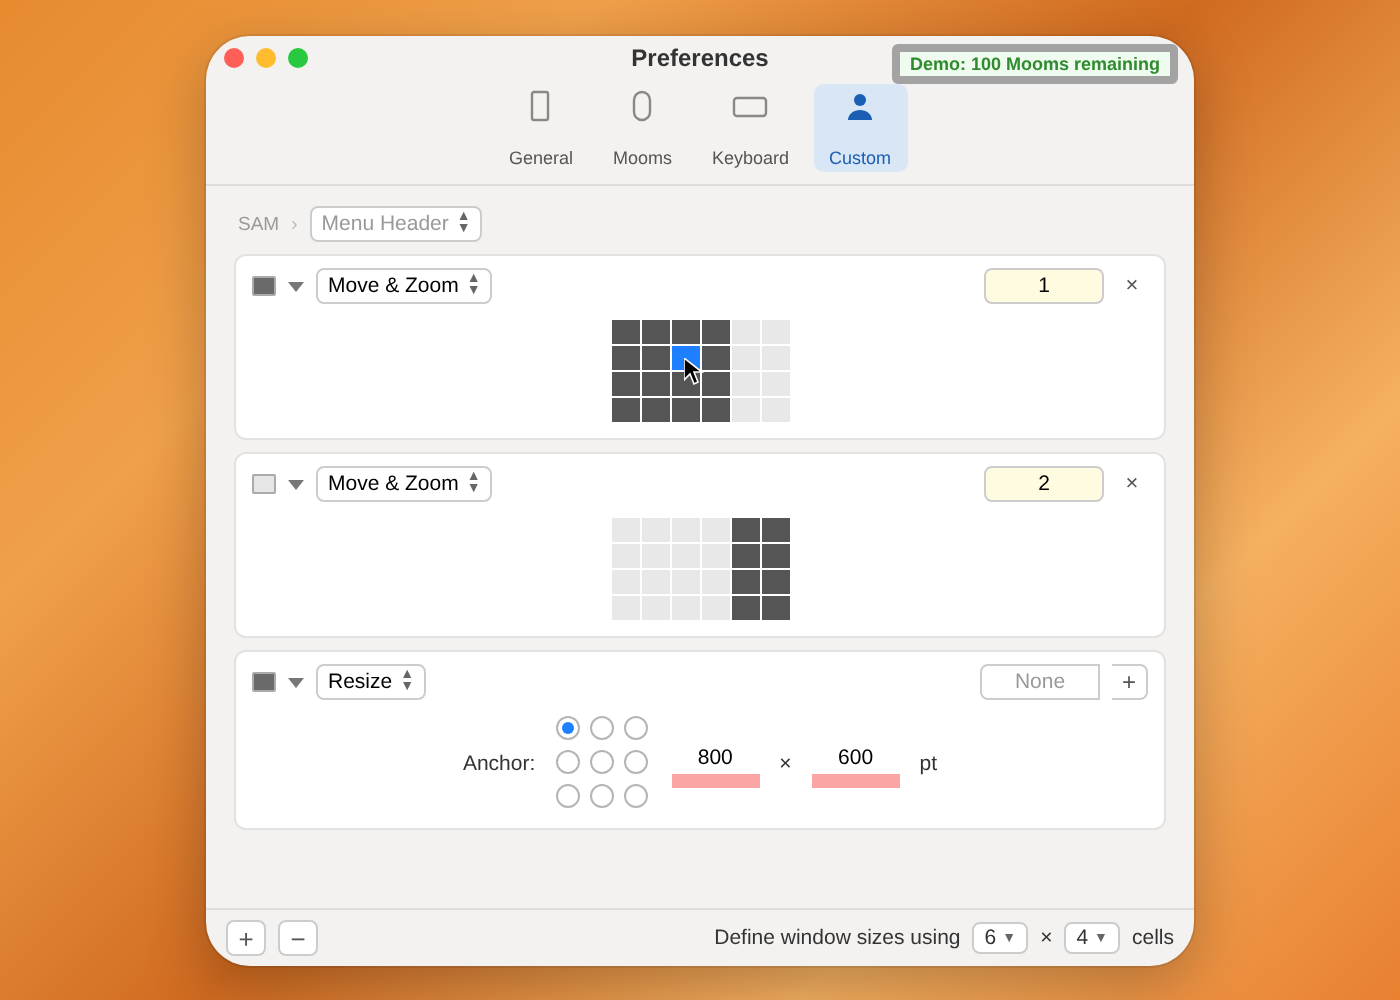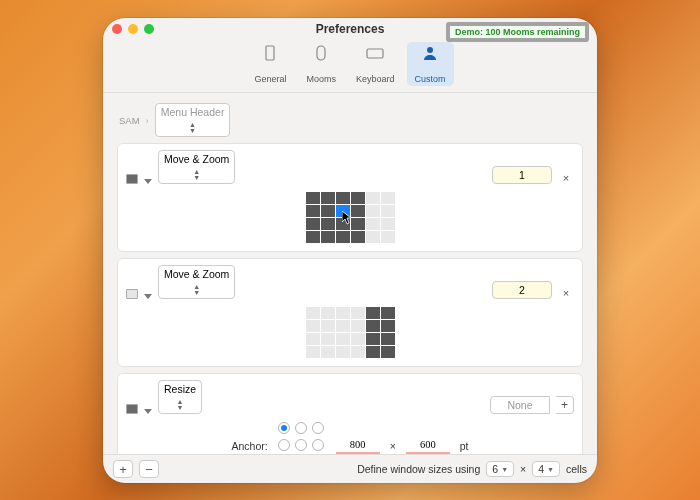--- a/index.html
+++ b/index.html
@@ -42,32 +42,32 @@
   .tbtn .ico{
     width:20px; height:18px; display:flex; align-items:center; justify-content:center;
   }
   .content{
     flex:1; overflow-y:auto; padding:8px 14px 4px;
   }
   .row{
     background:#fff; border:1px solid #e4e2e0; border-radius:6px;
     margin-bottom:6px; padding:6px 8px;
   }
-  .rowhead{ display:flex; align-items:flex-end; gap:6px; }
+  .rowhead{ display:flex; align-items:center; gap:6px; }
   .swatch{ width:12px; height:10px; border:1px solid #aaa; background:#777; border-radius:1px; }
   .swatch.light{ background:#e6e6e6; }
   .swatch.dk{ background:#6a6a6a; }
   .disclosure{
     width:0;height:0;border-left:4px solid transparent;border-right:4px solid transparent;
     border-top:5px solid #777; cursor:pointer;
   }
   .popup{
     display:flex; align-items:center; gap:4px; font-size:10.5px;
     border:1px solid #ccc; border-radius:4px; padding:2px 5px; background:#fff;
-    cursor:pointer; white-space:nowrap;flex-direction:column;
+    cursor:pointer; white-space:nowrap;
   }
   .popup .arrows{ font-size:7px; line-height:6px; color:#666; display:flex; flex-direction:column; }
   .spacer{flex:1;}
   .hkfield{
     font-size:10.5px; min-width:60px; text-align:center;
     border:1px solid #ccc; border-radius:4px; padding:2px 4px; background:#fffbe0;
   }
   .hkclear{
     font-size:11px; color:#555; width:16px; text-align:center; cursor:pointer;
   }
@@ -84,21 +84,21 @@
   .mzgrid .c{ background:#e8e8e8; }
   .mzgrid .c.on{ background:#555; }
   .mzgrid .c.hi{ background:#1e7fff; }
   .cursor-arrow{
     position:absolute; width:10px; height:14px; pointer-events:none;
   }
   .anchorrow{ display:flex; align-items:center; justify-content:center; gap:10px; padding:8px 0 2px; font-size:10.5px; color:#333;}
   .anchor3{ display:grid; grid-template-columns:repeat(3,14px); grid-template-rows:repeat(3,14px); gap:3px;}
   .anchor3 .r{ width:12px; height:12px; border:1px solid #b5b5b5; border-radius:50%; background:#fff; display:flex; align-items:center; justify-content:center; cursor:pointer;}
   .anchor3 .r.sel::after{content:""; width:6px; height:6px; background:#1e7fff; border-radius:50%;}
-  .szfield{ width:44px; font-size:10.5px; text-align:center; border:none; border-bottom:3px solid #fca5a5; padding:2px 0; background:transparent;font-family:Liberation Serif, serif;}
+  .szfield{ width:44px; font-size:10.5px; text-align:center; border:none; border-bottom:7px solid #fca5a5; padding:2px 0; background:transparent;}
   .bottombar{
     border-top:1px solid #ddd; display:flex; align-items:center;
     padding:5px 10px; font-size:10.5px; color:#333; gap:6px;
   }
   .sqbtn{ width:20px; height:18px; border:1px solid #ccc; border-radius:4px; background:#fff; display:flex; align-items:center; justify-content:center; font-size:13px; cursor:pointer; color:#555;}
   .minipop{ display:flex; align-items:center; gap:3px; border:1px solid #ccc; border-radius:4px; padding:1px 5px; background:#fff; cursor:pointer; font-size:10.5px;}
   .minipop .dn{ font-size:7px; color:#666;}
   .crumb{ display:flex; align-items:center; gap:6px; font-size:9.5px; color:#999; padding:2px 2px 6px; }
   .crumb .chev{ color:#bbb; }
 </style>

